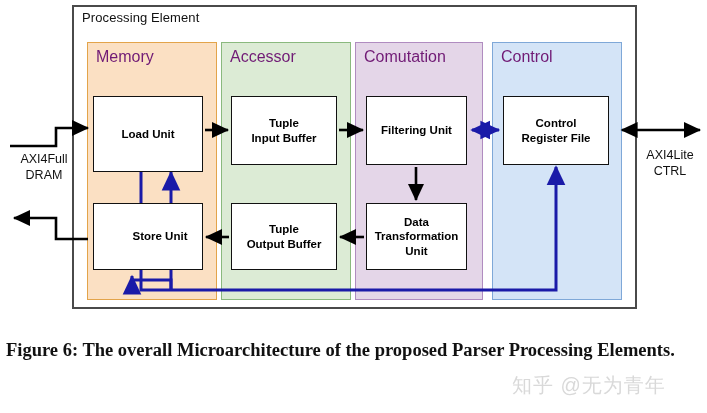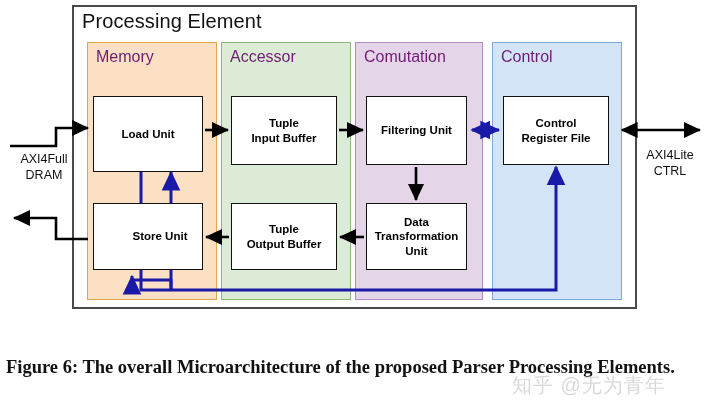--- a/index.html
+++ b/index.html
@@ -13,21 +13,21 @@
   #figure{
     position:absolute;left:0;top:0;width:707px;height:330px;
   }
   
   .pe-frame{
     position:absolute;left:72px;top:5px;width:565px;height:304px;
     border:2px solid #4a4a4a;background:#ffffff;box-sizing:border-box;
   }
   .pe-title{
     position:absolute;left:82px;top:10px;
-    font-size:20px;color:#111;letter-spacing:0.1px;
+    font-size:13px;color:#111;letter-spacing:0.1px;
     white-space:nowrap;
   }
   
   .group{
     position:absolute;top:42px;height:258px;
     box-sizing:border-box;border-width:1px;border-style:solid;
   }
   .group-label{
     position:absolute;left:8px;top:5px;
     font-size:16px;color:#701a75;white-space:nowrap;
@@ -63,21 +63,20 @@
   
   #wires{position:absolute;left:0;top:0;width:707px;height:330px;}
   
   .caption{
     position:absolute;left:6px;top:338px;width:696px;
     font-family:"Liberation Serif", serif;
     font-weight:bold;font-size:18.5px;color:#111;
     line-height:1.32;
     text-align:justify;
     text-align-last:left;
-    margin-top:17px;
   }
   .watermark{
     position:absolute;left:512px;top:372px;
     font-size:20px;color:#d9d9d9;letter-spacing:1px;
     white-space:nowrap;user-select:none;
   }
 </style>
 </head>
 <body>
 

